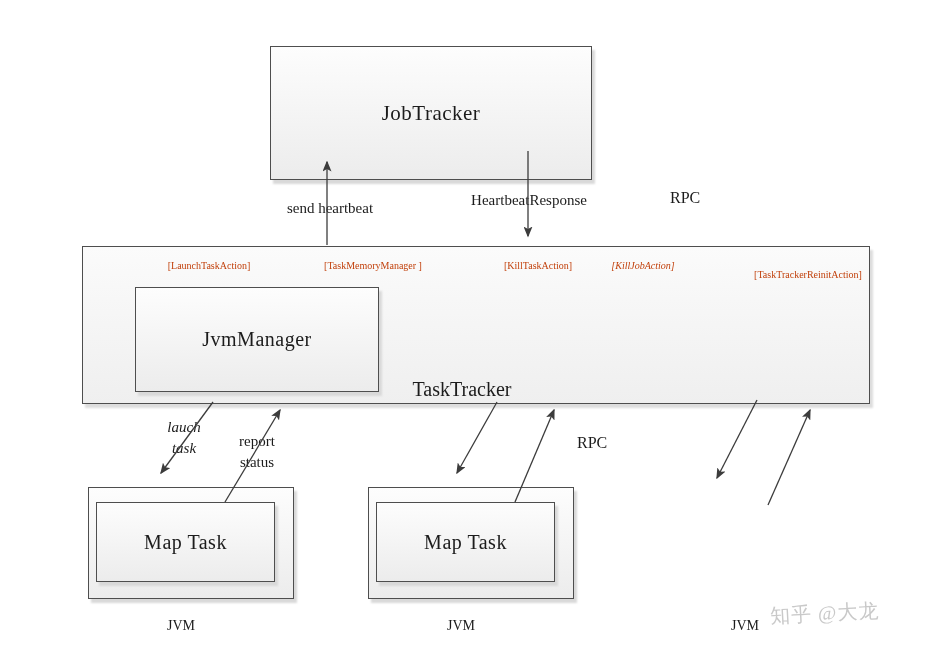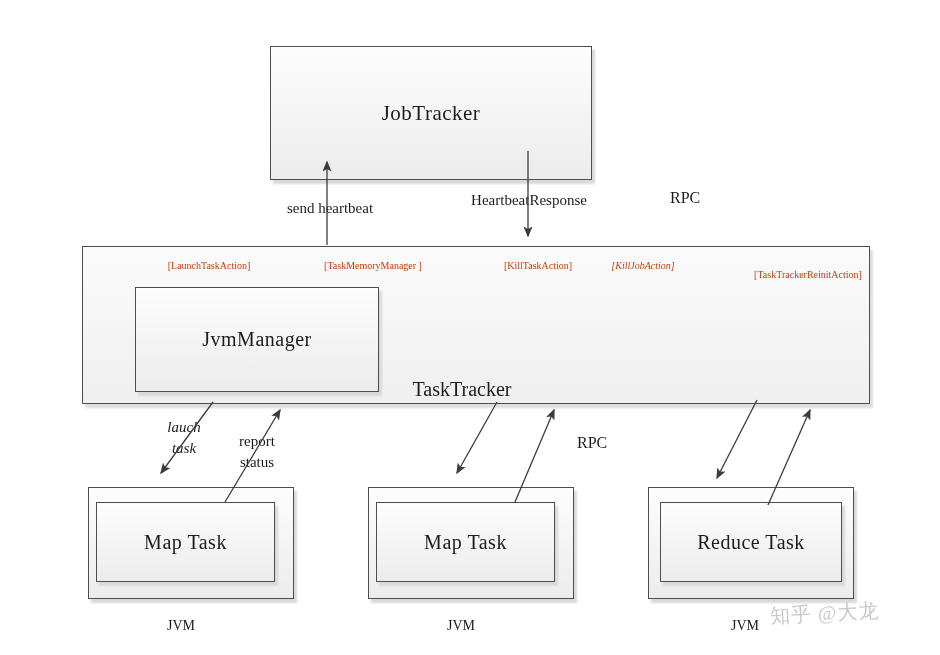--- a/index.html
+++ b/index.html
@@ -69,25 +69,20 @@
   <div class="node" style="left:88px;top:487px;width:204px;height:110px;align-items:flex-start;justify-content:flex-start;">
     <div class="node" style="left:7px;top:14px;width:177px;height:78px;">
       <span class="node-label">Map Task</span>
     </div>
   </div>
   <div class="node" style="left:368px;top:487px;width:204px;height:110px;align-items:flex-start;justify-content:flex-start;">
     <div class="node" style="left:7px;top:14px;width:177px;height:78px;">
       <span class="node-label">Map Task</span>
     </div>
   </div>
-  <div class="node" style="left:648px;top:487px;width:204px;height:110px;align-items:flex-start;justify-content:flex-start;">
-    <div class="node" style="left:11px;top:14px;width:180px;height:78px;">
-      <span class="node-label">Reduce Task</span>
-    </div>
-  </div>
 
   <div class="jvm-label" style="left:181px;top:618px;">JVM</div>
   <div class="jvm-label" style="left:461px;top:618px;">JVM</div>
   <div class="jvm-label" style="left:745px;top:618px;">JVM</div>
 
   <div class="watermark" style="left:770px;top:600px;">知乎 @大龙</div>
 
   <svg id="arrow-layer" viewBox="0 0 940 655" xmlns="http://www.w3.org/2000/svg">
     <defs>
       <marker id="ah" markerWidth="11" markerHeight="9" refX="9.5" refY="4.5" orient="auto" markerUnits="userSpaceOnUse">

